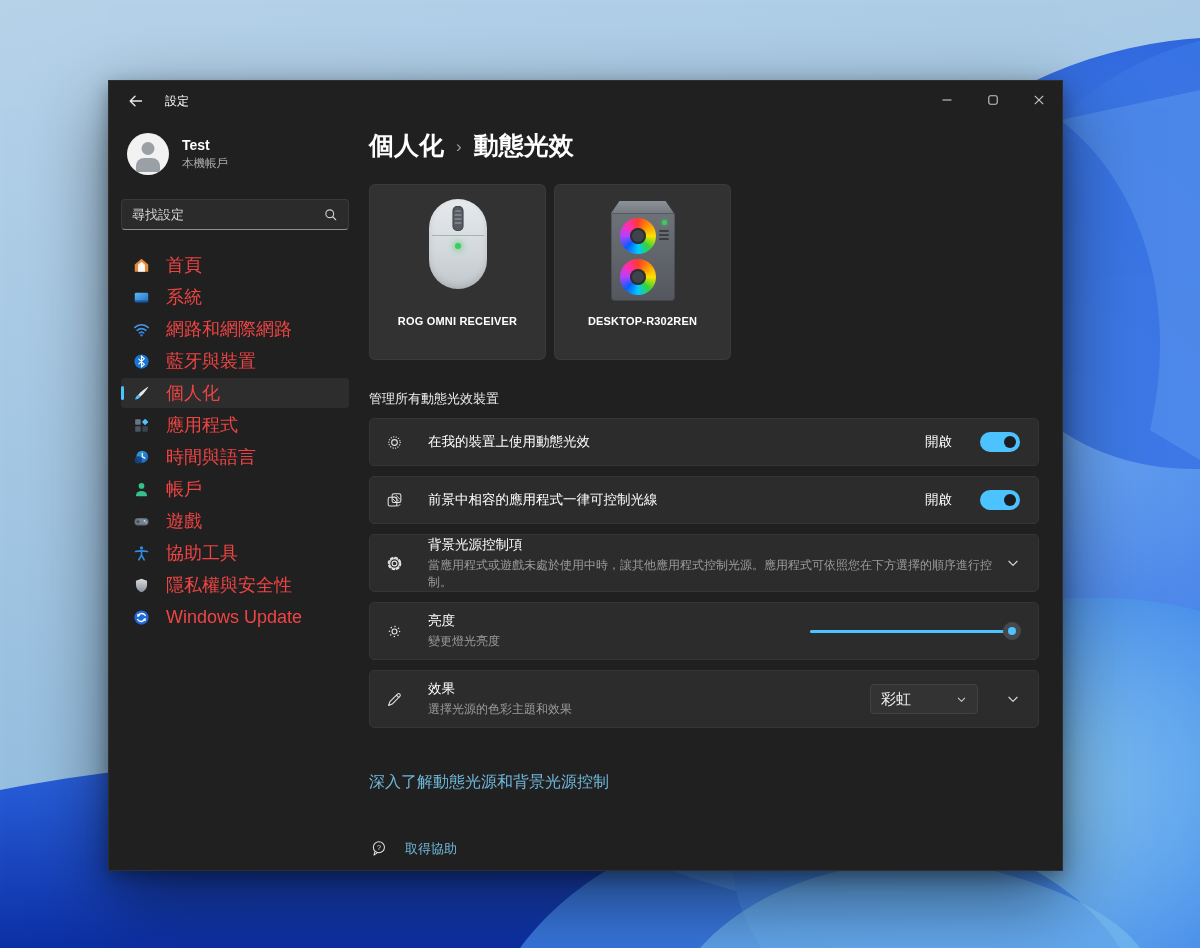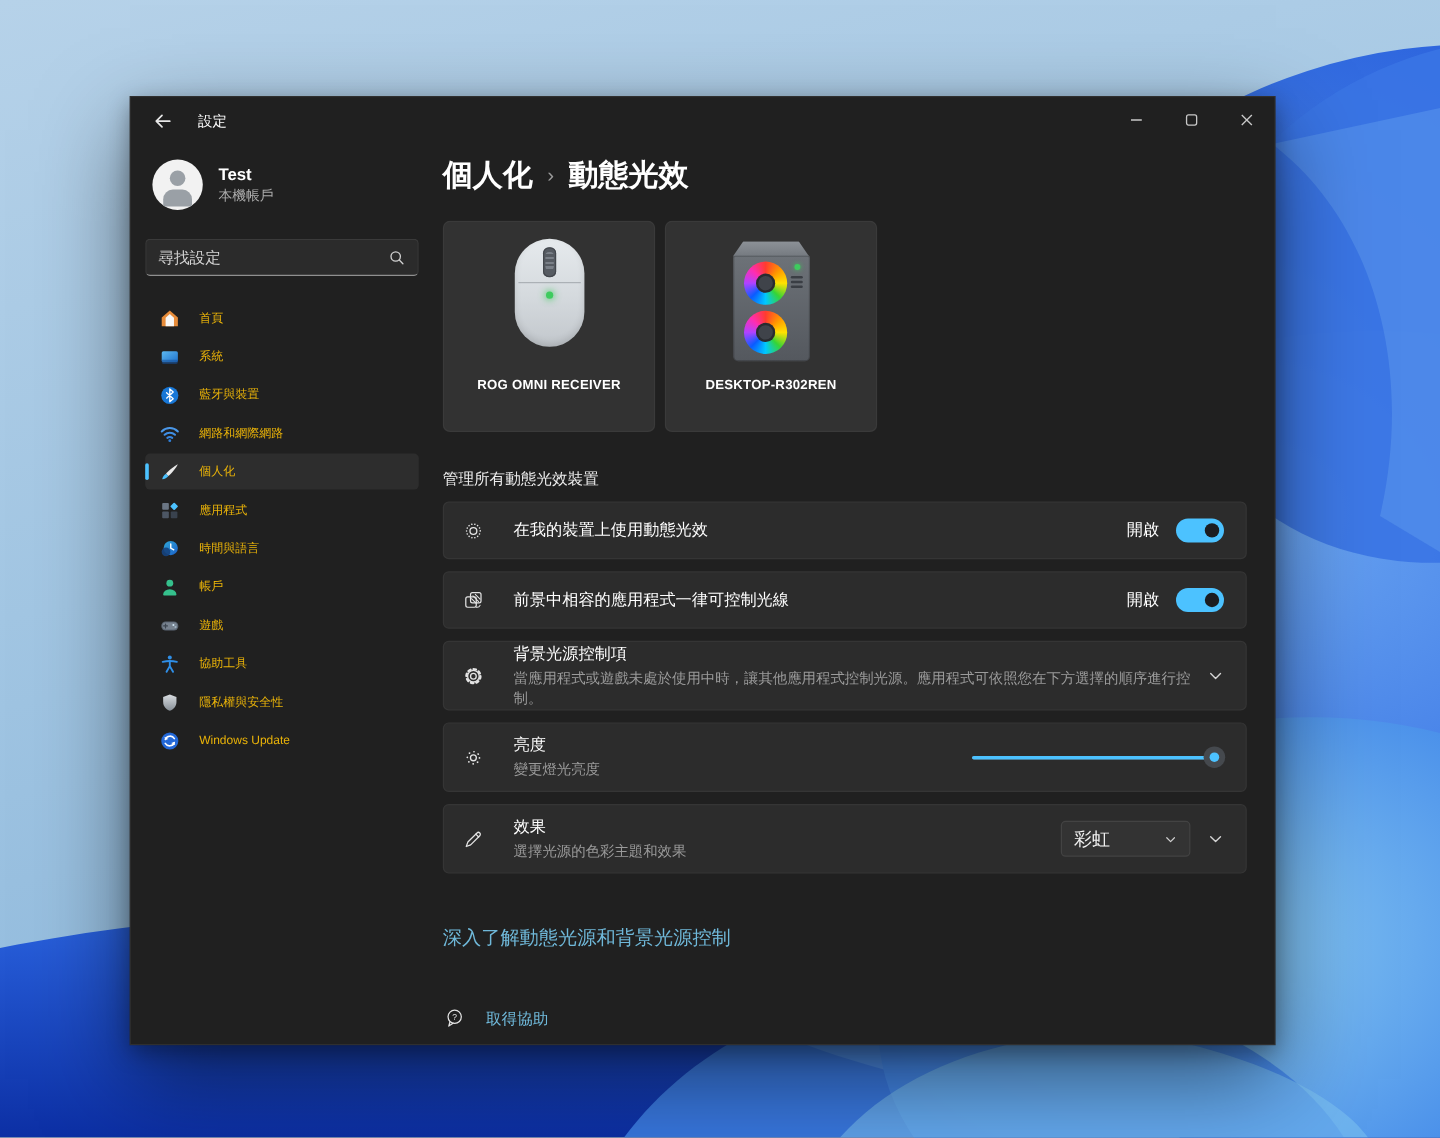--- a/index.html
+++ b/index.html
@@ -34,21 +34,21 @@
     border-bottom:1px solid #8f8f8f; border-radius:4px; display:flex; align-items:center; padding:0 10px; }
   .search-ph { font-size:13px; color:#d6d6d6; }
   .searchbox svg { margin-left:auto; }
 
   .nav { margin-top:20px; display:flex; flex-direction:column; gap:2px; }
   .nav-item { height:30px; border-radius:4px; display:flex; align-items:center; gap:15px;
     padding-left:11px; position:relative; cursor:pointer; }
   .nav-item.selected { background:#2d2d2d; }
   .nav-item.selected::before { content:""; position:absolute; left:0; top:8px; width:3px; height:14px;
     border-radius:2px; background:var(--accent); }
-  .nav-label { font-size:10px; color:#eab308; }
+  .nav-label { font-size:18px; color:#ef4444; }
   .nav-ico { width:19px; height:19px; flex:none; display:flex; }
 
   
   .main { position:absolute; left:260px; top:40px; right:0; bottom:0; padding:8px 23px 0 0; }
   .breadcrumb { display:flex; align-items:center; gap:12px; }
   .crumb { font-size:25px; font-weight:600; color:#ffffff; }
   .crumb-sep { font-size:17px; color:#9a9a9a; padding-top:3px; }
 
   .cards { margin-top:22px; display:flex; gap:8px; }
   .device-card { width:177px; height:176px; background:#323232; border:1px solid rgba(255,255,255,.045);
@@ -81,21 +81,21 @@
 
   .section-label { margin-top:30px; font-size:13px; color:#ededed; }
 
   .rows { margin-top:10px; display:flex; flex-direction:column; gap:10px; }
   .srow { background:var(--rowbg); border:1px solid #353535; border-radius:5px;
     display:flex; align-items:center; padding:0 18px 0 15px; }
   .srow.h1 { min-height:48px;align-items:center; } .srow.h2 { min-height:58px; }
   .row-icon { width:43px; flex:none; display:flex; align-items:center; }
   .row-title { font-size:13.5px; color:#ffffff; }
   .row-sub { font-size:12px; color:#9b9b9b; margin-top:3px; }
-  .row-right { margin-left:auto; display:flex; align-items:center; gap:14px; }
+  .row-right { margin-left:auto; display:flex; align-items:center; gap:28px; }
 
   .toggle-label { font-size:13.5px; color:#ffffff; }
   .toggle { width:40px; height:20px; border-radius:10px; background:#3b3b3b; position:relative; cursor:pointer; }
   .toggle .knob { position:absolute; left:4px; top:4px; width:12px; height:12px; border-radius:50%; background:#cfcfcf; transition:left .1s; }
   .toggle.on { background:var(--accent); }
   .toggle.on .knob { left:24px; background:#1b1d21; }
 
   .chev { display:flex; cursor:pointer; }
 
   .slider { width:210px; height:20px; position:relative; cursor:pointer; }
@@ -226,38 +226,38 @@
               </defs>
           <rect x="3.5" y="6" width="17" height="11.5" rx="1.8" fill="url(#sysg)"></rect>
           <path d="M3.5 15 h17 v2.5 a1.8 1.8 0 0 1 -1.8 1.8 h-13.4 a1.8 1.8 0 0 1 -1.8 -1.8 Z" fill="#174f96" opacity=".55"></path>
         </svg>
           </span>
         <span class="nav-label">系統</span>
       </div>
 
       <div class="nav-item">
         <span class="nav-ico">
-            <svg width="19" height="19" viewBox="0 0 24 24">
-          <circle cx="12" cy="12" r="9" fill="#1877d6"></circle>
-          <path d="M12 5.2 V18.8 M12 5.2 L15.6 8.4 L8.6 14.9 M12 18.8 L15.6 15.6 L8.6 9.1" fill="none" stroke="#ffffff" stroke-width="1.4" stroke-linejoin="round" stroke-linecap="round"></path>
-        </svg>
-          </span>
-        <span class="nav-label">藍牙與裝置</span>
-      </div>
-
-      <div class="nav-item">
-        <span class="nav-ico">
             <svg width="19" height="19" viewBox="0 0 24 24" fill="none" stroke-linecap="round">
           <path d="M3.5 9.5 a12 12 0 0 1 17 0" stroke="#4a97e8" stroke-width="2.1"></path>
           <path d="M6.5 13 a8 8 0 0 1 11 0" stroke="#3f8ee4" stroke-width="2.1"></path>
           <path d="M9.4 16.3 a4.2 4.2 0 0 1 5.2 0" stroke="#3585e0" stroke-width="2.1"></path>
           <circle cx="12" cy="19.2" r="1.5" fill="#2f7fd8" stroke="none"></circle>
         </svg>
           </span>
         <span class="nav-label">網路和網際網路</span>
+      </div>
+
+      <div class="nav-item">
+        <span class="nav-ico">
+            <svg width="19" height="19" viewBox="0 0 24 24">
+          <circle cx="12" cy="12" r="9" fill="#1877d6"></circle>
+          <path d="M12 5.2 V18.8 M12 5.2 L15.6 8.4 L8.6 14.9 M12 18.8 L15.6 15.6 L8.6 9.1" fill="none" stroke="#ffffff" stroke-width="1.4" stroke-linejoin="round" stroke-linecap="round"></path>
+        </svg>
+          </span>
+        <span class="nav-label">藍牙與裝置</span>
       </div>
 
       <div class="nav-item selected">
         <span class="nav-ico">
             <svg width="19" height="19" viewBox="0 0 24 24">
           <path d="M20.5 3.5 C17 5 10.5 10.5 8 13.5 L10.5 16 C13.5 13.5 19 7 20.5 3.5 Z" fill="#e9e9e9"></path>
           <path d="M8 13.5 C6 14.5 4.5 16.5 4 19.5 C6.8 19.3 9 18.2 10.5 16 Z" fill="#4cc2ff"></path>
         </svg>
           </span>
         <span class="nav-label">個人化</span>

